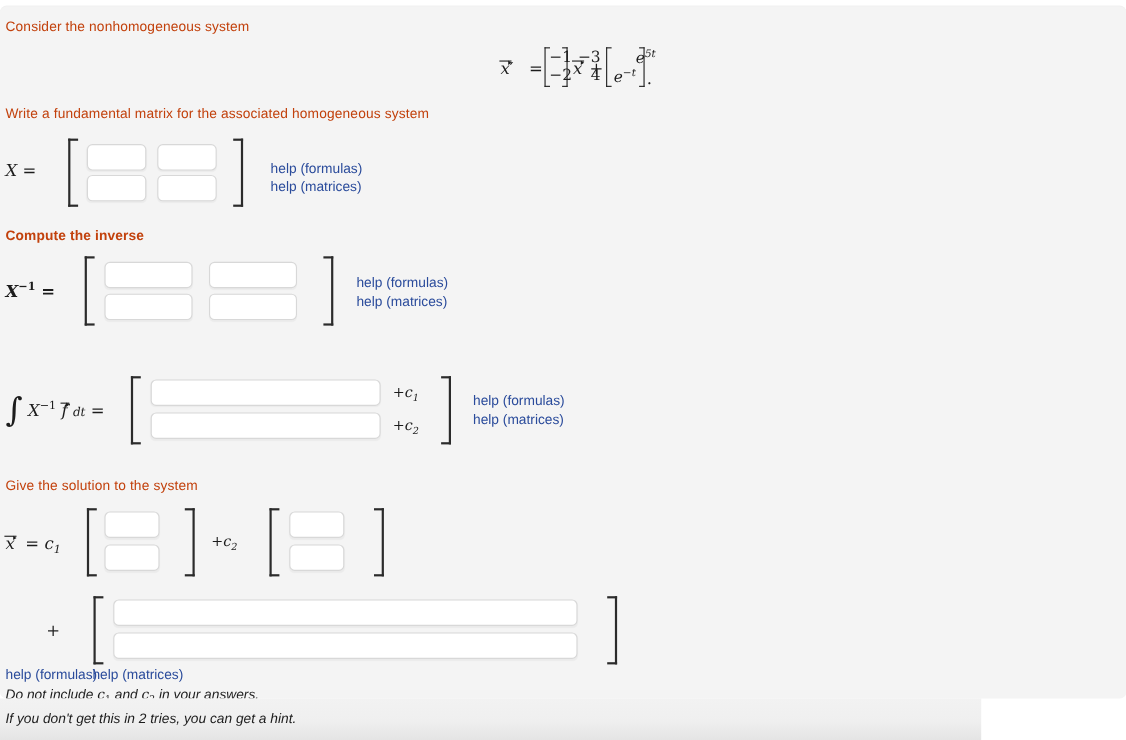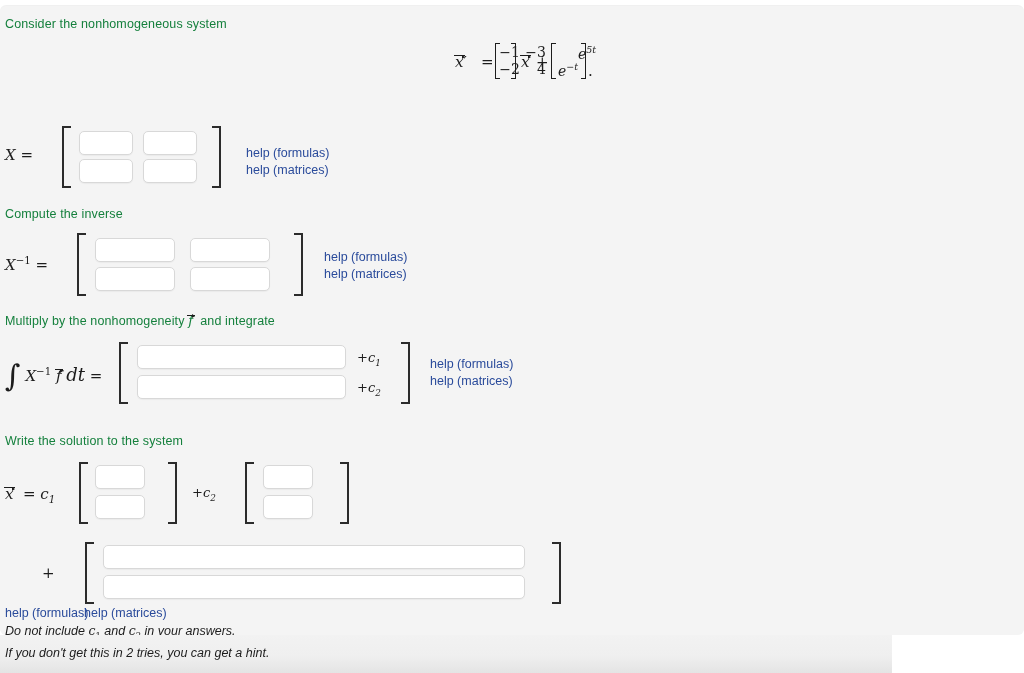--- a/index.html
+++ b/index.html
@@ -31,21 +31,21 @@
     left: 0;
     top: 635px;
     width: 892px;
     height: 38px;
     background: linear-gradient(to bottom, #f2f2f2 0%, #efefef 55%, #e4e4e4 100%);
   }
 
   .prose {
     position: absolute;
     font-size: 12.5px;
-    color: #15803d;
+    color: #c2410c;
     white-space: nowrap;
     letter-spacing: 0.01em;
   }
 
   .mathitalic {
     font-family: "DejaVu Serif", serif;
     font-style: italic;
   }
 
   
@@ -185,63 +185,63 @@
     <span class="mlabel" style="left:536px; top:47px;">+</span>
 
     <div class="sbrk left" style="left:551px; top:37px; height:36px;"></div>
     <div class="eqnum" style="left:578px; top:38px; width:28px; text-align:left;"><span class="mathitalic">e</span><sup>5<span class="mathitalic">t</span></sup></div>
     <div class="eqnum" style="left:554px; top:55px; width:28px; text-align:center;"><span class="mathitalic">e</span><sup>−<span class="mathitalic">t</span></sup></div>
     <div class="sbrk right" style="left:581px; top:37px; height:36px;"></div>
 
     <span class="mlabel" style="left:588px; top:56px;">.</span>
   </div>
 
+  <div class="prose" style="left:5px; top:90px;">Write a fundamental matrix for the associated homogeneous system</div>
 
   <div class="mlabel" style="left:5px; top:140px;"><span class="mathitalic">X</span> =</div>
 
   <div class="brk left" style="left:62px; top:120px; height:62px;"></div>
   <input class="ibox" style="left: 79px; top: 125px; width: 54px; height: 24px;" value="">
   <input class="ibox" style="left: 143px; top: 125px; width: 54px; height: 24px;" value="">
   <input class="ibox" style="left: 79px; top: 153px; width: 54px; height: 24px;" value="">
   <input class="ibox" style="left: 143px; top: 153px; width: 54px; height: 24px;" value="">
   <div class="brk right" style="left:212px; top:120px; height:62px;"></div>
 
   <div class="helplink" style="left:246px; top:140px;">help (formulas)</div>
   <div class="helplink" style="left:246px; top:157px;">help (matrices)</div>
 
-  <div class="prose" style="left:5px; top:201px;">Compute the inverse</div>
-
-  <div class="mlabel" style="left:5px; top:249px;"><span class="mathitalic">X</span><sup style="font-style:normal;">−1</sup> =</div>
+  <div class="prose" style="left:5px; top:201px;font-weight:bold;">Compute the inverse</div>
+
+  <div class="mlabel" style="left:5px; top:249px;font-weight:bold;"><span class="mathitalic">X</span><sup style="font-style:normal;">−1</sup> =</div>
 
   <div class="brk left" style="left:77px; top:227px; height:63px;"></div>
   <input class="ibox" style="left: 95px; top: 232px; width: 80px; height: 24px;" value="">
   <input class="ibox" style="left: 190px; top: 232px; width: 80px; height: 24px;" value="">
   <input class="ibox" style="left: 95px; top: 261px; width: 80px; height: 24px;" value="">
   <input class="ibox" style="left: 190px; top: 261px; width: 80px; height: 24px;" value="">
   <div class="brk right" style="left:294px; top:227px; height:63px;"></div>
 
   <div class="helplink" style="left:324px; top:244px;">help (formulas)</div>
   <div class="helplink" style="left:324px; top:261px;">help (matrices)</div>
 
-  <div class="prose" style="left:5px; top:307px;">Multiply by the nonhomogeneity <span class="vec" style="font-size:13px;">f</span>&nbsp; and integrate</div>
-
-  <div class="mlabel" style="left:5px; top:358px;"><span class="intsym">∫</span><span class="mathitalic">&nbsp;X</span><sup style="font-style:normal;">−1</sup>&nbsp;<span class="vec">f</span>&nbsp;<span class="mathitalic" style="font-size:18px;">dt</span> =</div>
+
+  <div class="mlabel" style="left:5px; top:358px;"><span class="intsym">∫</span><span class="mathitalic">&nbsp;X</span><sup style="font-style:normal;">−1</sup>&nbsp;<span class="vec">f</span>&nbsp;<span class="mathitalic" style="font-size:11px;">dt</span> =</div>
 
   <div class="brk left" style="left:119px; top:336px; height:62px;"></div>
   <input class="ibox" style="left: 137px; top: 339px; width: 209px; height: 24px;" value="">
   <input class="ibox" style="left: 137px; top: 369px; width: 209px; height: 24px;" value="">
   <div class="mlabel" style="left:357px; top:344px; font-size:13px;">+<span class="mathitalic">c</span><sub>1</sub></div>
   <div class="mlabel" style="left:357px; top:374px; font-size:13px;">+<span class="mathitalic">c</span><sub>2</sub></div>
   <div class="brk right" style="left:401px; top:336px; height:62px;"></div>
 
   <div class="helplink" style="left:430px; top:351px;">help (formulas)</div>
   <div class="helplink" style="left:430px; top:368px;">help (matrices)</div>
 
 
-  <div class="prose" style="left:5px; top:428px;">Write the solution to the system</div>
+  <div class="prose" style="left:5px; top:428px;">Give the solution to the system</div>
 
   <div class="mlabel" style="left:5px; top:479px;"><span class="vec">x</span>&nbsp; = <span class="mathitalic">c</span><sub>1</sub></div>
 
   <div class="brk left" style="left:79px; top:456px; height:62px;"></div>
   <input class="ibox" style="left: 95px; top: 459px; width: 50px; height: 24px;" value="">
   <input class="ibox" style="left: 95px; top: 489px; width: 50px; height: 24px;" value="">
   <div class="brk right" style="left:168px; top:456px; height:62px;"></div>
 
   <div class="mlabel" style="left:192px; top:479px; font-size:13px;">+<span class="mathitalic">c</span><sub>2</sub></div>
 

